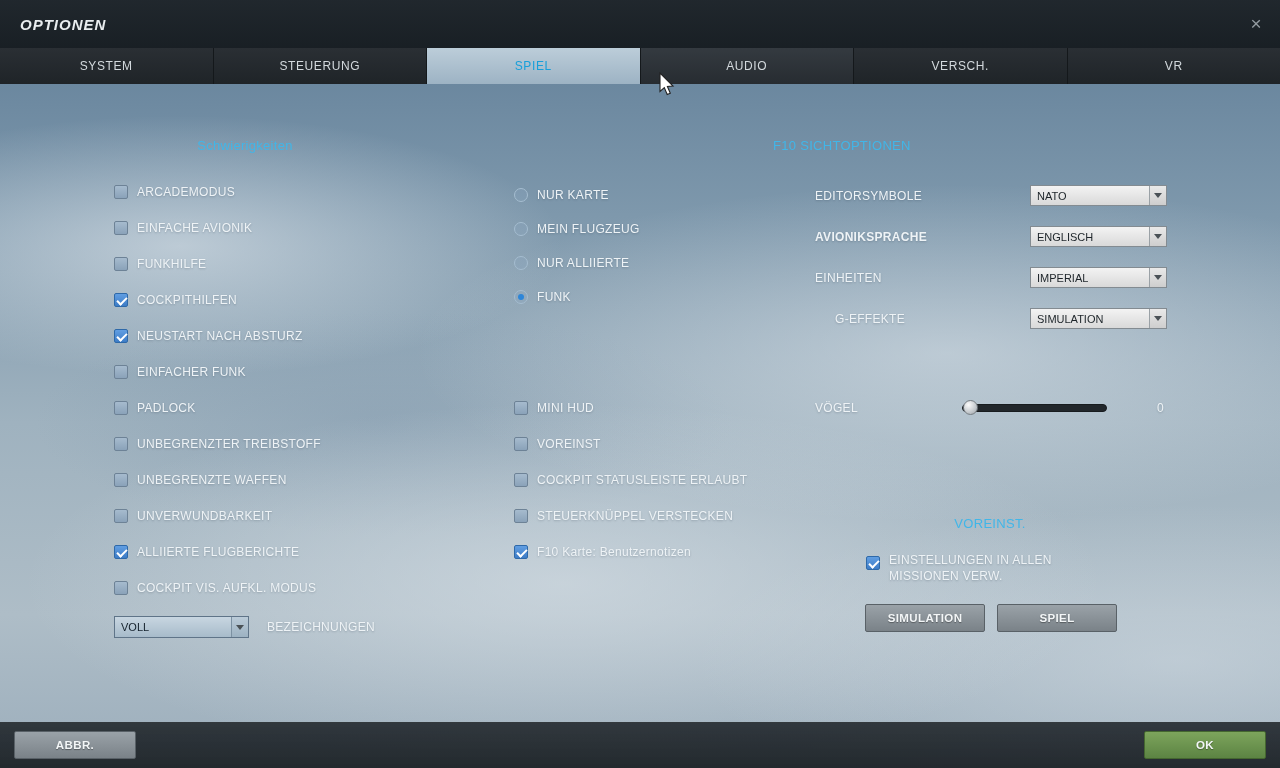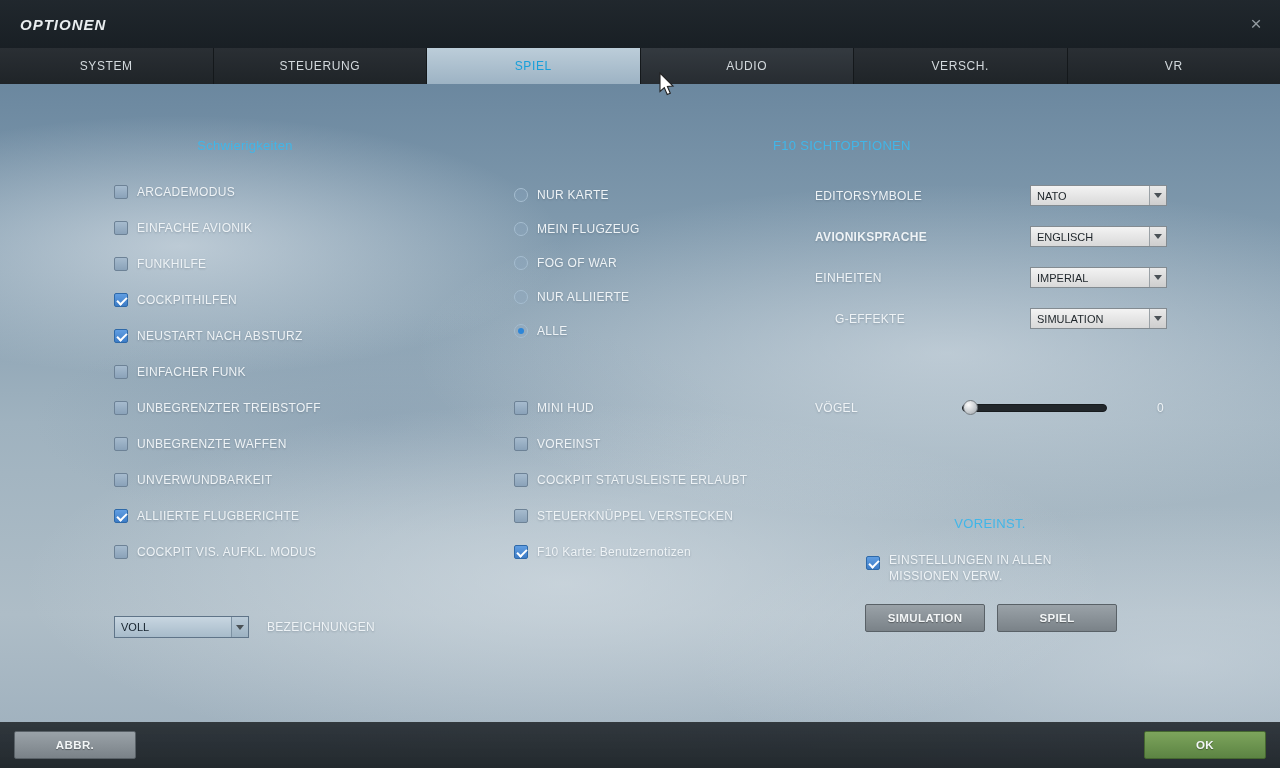--- a/index.html
+++ b/index.html
@@ -173,20 +173,24 @@
   <div class="cbrow">
     <span class="cb on"></span>
     <span class="lbl">NEUSTART NACH ABSTURZ</span>
   </div>
   <div class="cbrow">
     <span class="cb"></span>
     <span class="lbl">EINFACHER FUNK</span>
   </div>
   <div class="cbrow">
     <span class="cb"></span>
+    <span class="lbl">PADLOCK</span>
+  </div>
+  <div class="cbrow">
+    <span class="cb"></span>
     <span class="lbl">UNBEGRENZTER TREIBSTOFF</span>
   </div>
   <div class="cbrow">
     <span class="cb"></span>
     <span class="lbl">UNBEGRENZTE WAFFEN</span>
   </div>
   <div class="cbrow">
     <span class="cb"></span>
     <span class="lbl">UNVERWUNDBARKEIT</span>
   </div>
@@ -210,29 +214,25 @@
   <div class="rrow">
     <span class="radio"></span>
     <span class="lbl">NUR KARTE</span>
   </div>
   <div class="rrow">
     <span class="radio"></span>
     <span class="lbl">MEIN FLUGZEUG</span>
   </div>
   <div class="rrow">
     <span class="radio"></span>
-    <span class="lbl">FOG OF WAR</span>
-  </div>
-  <div class="rrow">
-    <span class="radio"></span>
     <span class="lbl">NUR ALLIIERTE</span>
   </div>
   <div class="rrow">
     <span class="radio on"></span>
-    <span class="lbl">ALLE</span>
+    <span class="lbl">FUNK</span>
   </div>
 </div>
 
 <div class="abs" style="left:514px; top:390px;">
   <div class="cbrow">
     <span class="cb"></span>
     <span class="lbl">MINI HUD</span>
   </div>
   <div class="cbrow">
     <span class="cb"></span>

